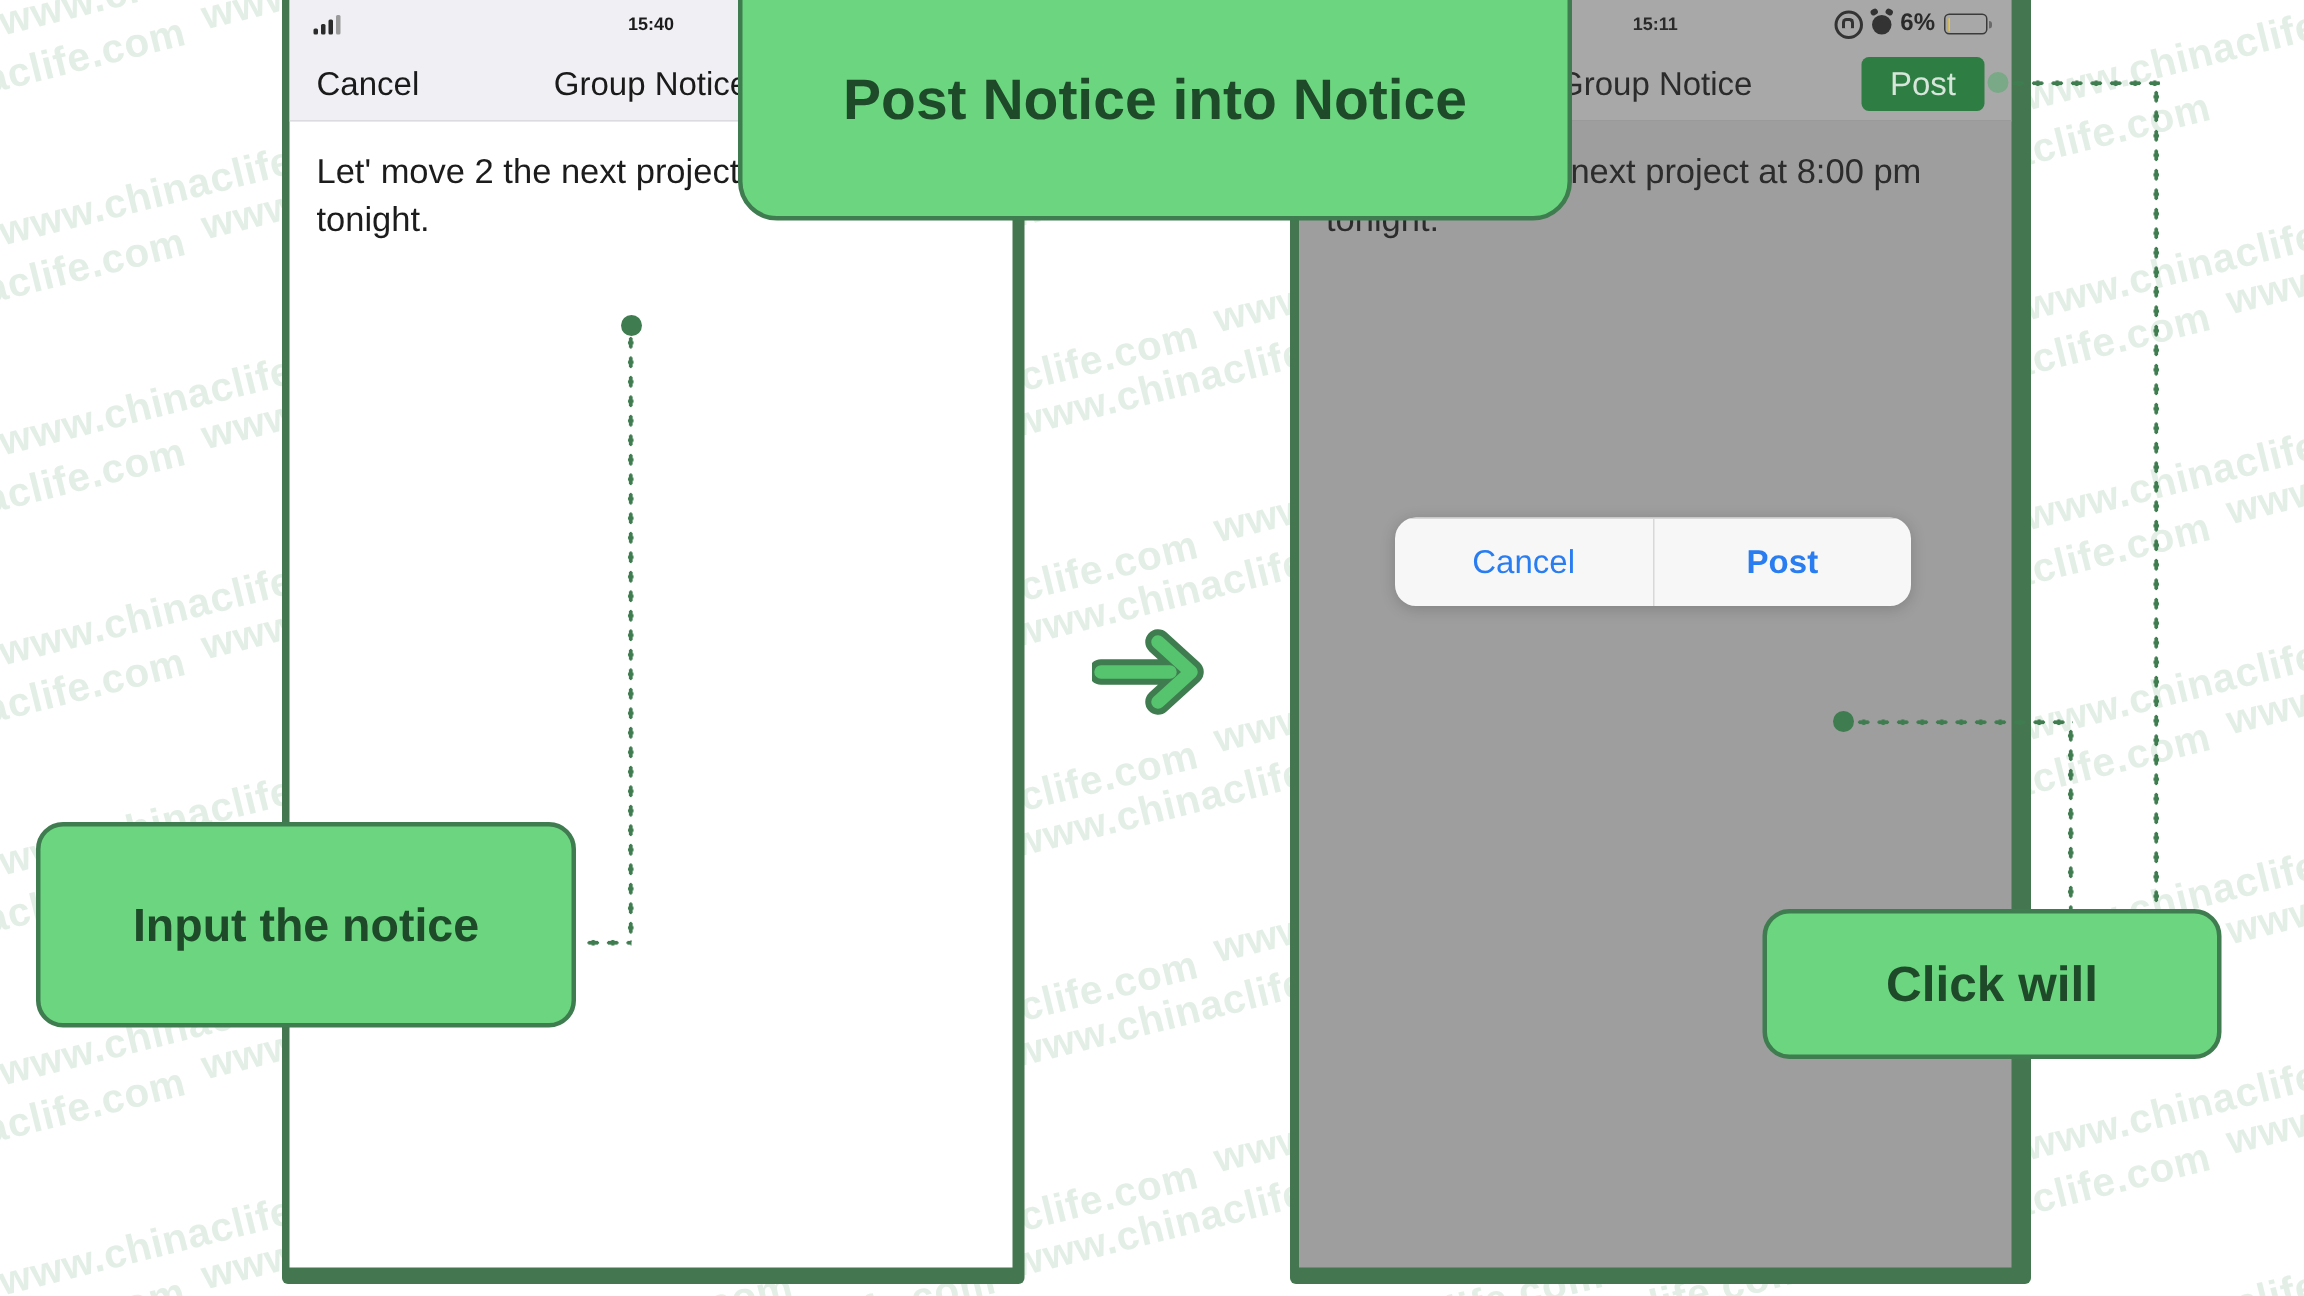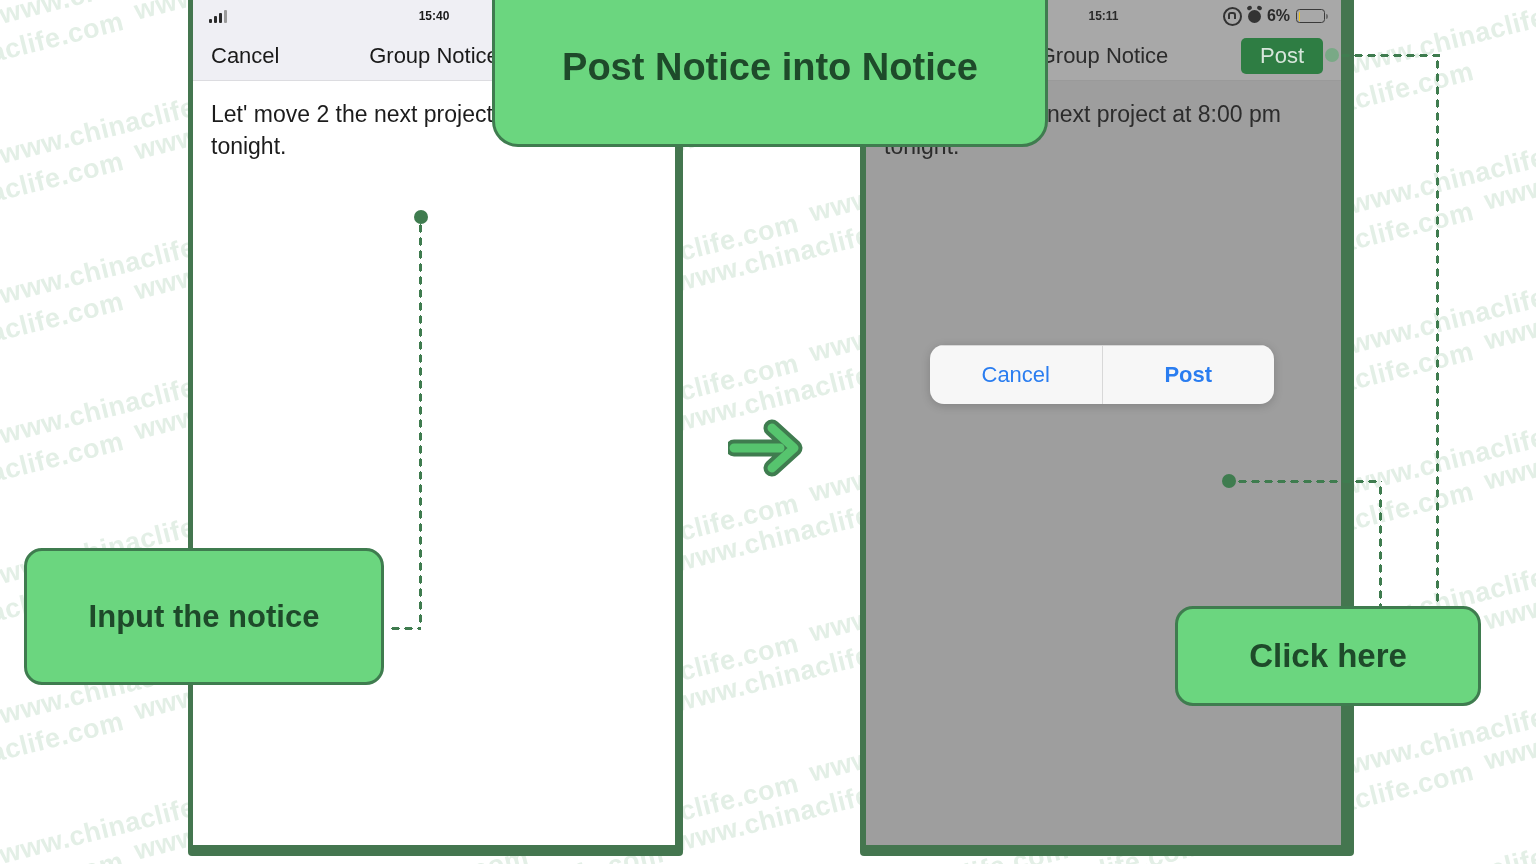--- a/index.html
+++ b/index.html
@@ -291,14 +291,14 @@
   <span>Post Notice into Notice</span>
 </div>
 
 <div class="callout" id="callout-left">
   <div>
     <div>Input the notice</div>
   </div>
 </div>
 
 <div class="callout" id="callout-right">
-  <span>Click here</span>
+  <span>Click will</span>
 </div>
 
 </body></html>

